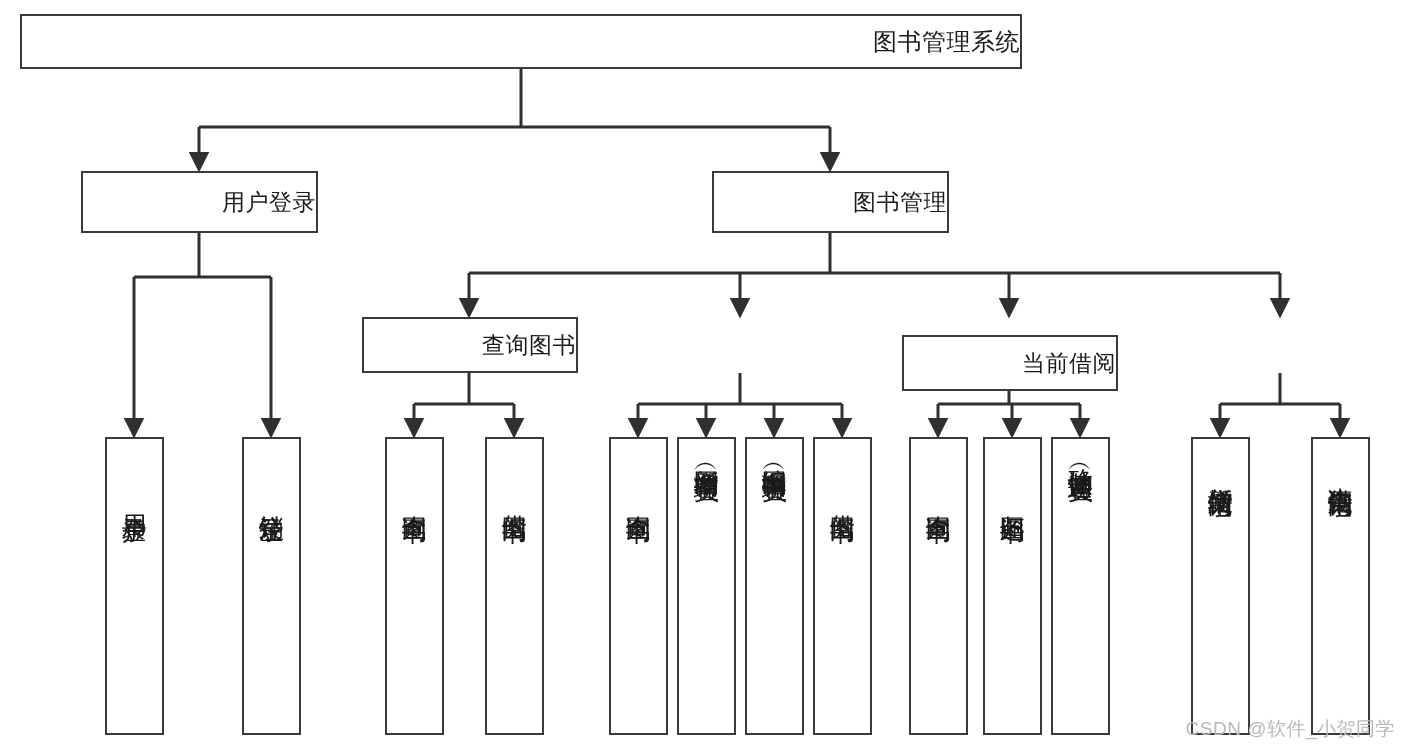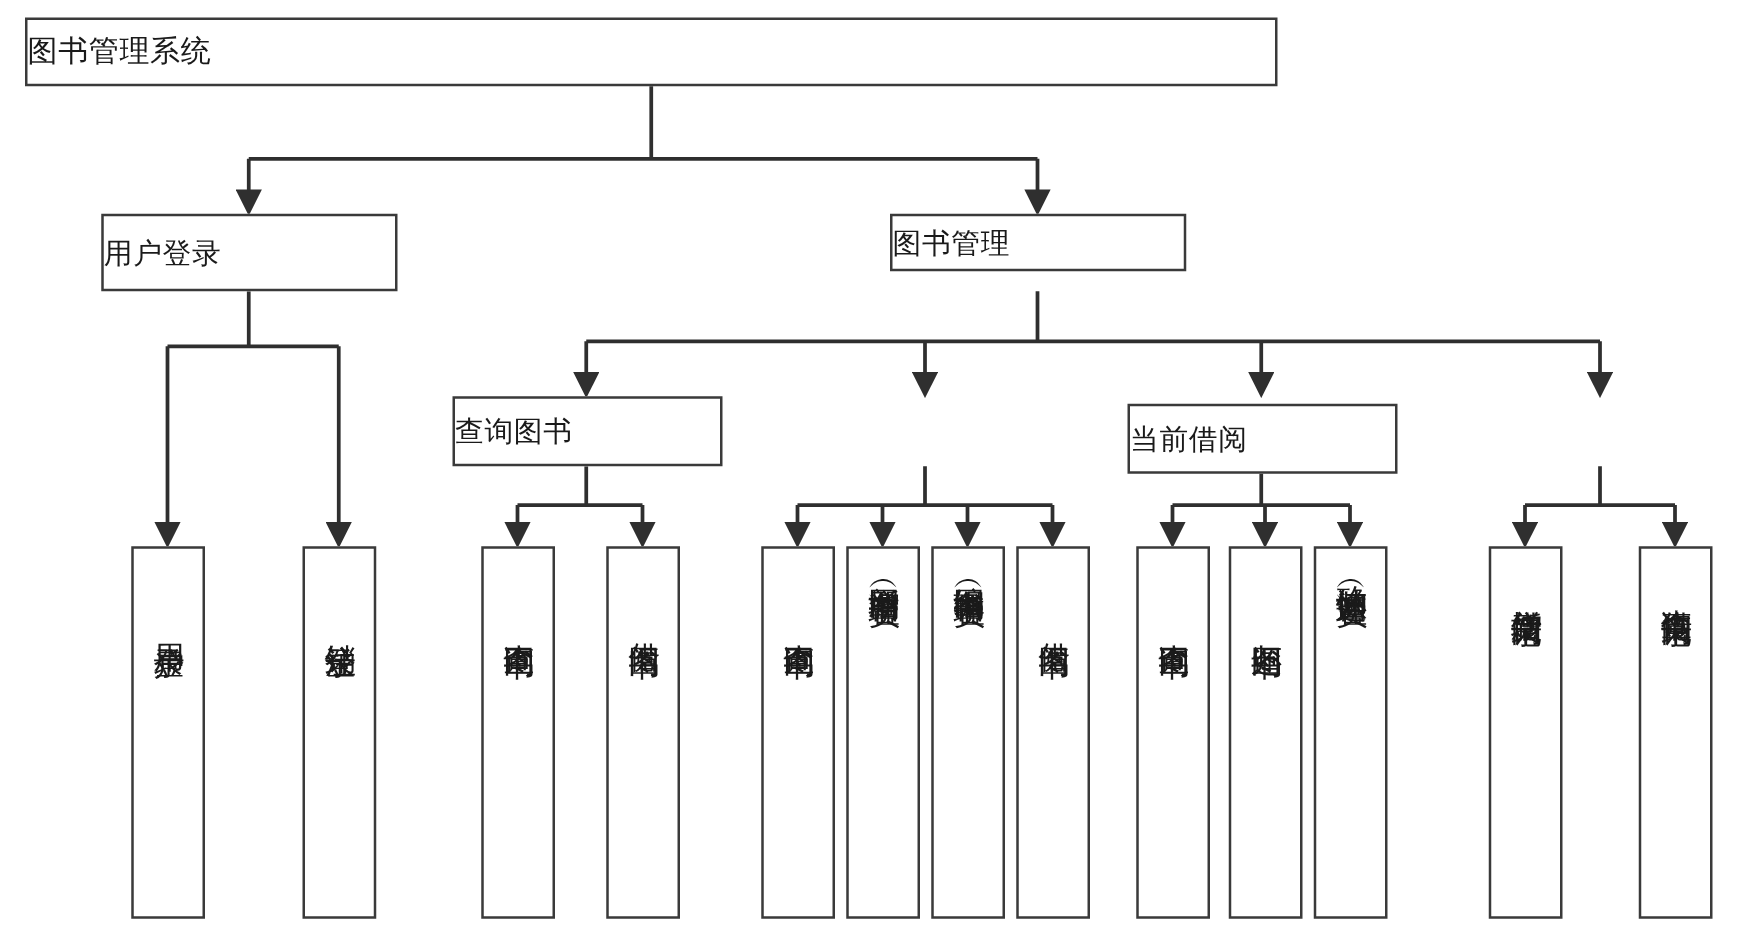--- a/index.html
+++ b/index.html
@@ -29,21 +29,21 @@
     pointer-events: none;
   }
   
   .node {
     position: absolute;
     box-sizing: border-box;
     background: #ffffff;
     border: 2.5px solid #3a3a3a;
     display: flex;
     align-items: center;
-    justify-content: flex-start;
+    justify-content: flex-end;
     color: #1a1a1a;
   }
   .node-label {
     display: block;
     text-align: center;
     line-height: 1.15;
     white-space: nowrap;
   }
   
   .node.horiz .node-label {
@@ -140,28 +140,28 @@
     </g>
   </svg>
 
   <div class="node horiz root" style="left:20px; top:14px; width:1002px; height:55px;">
     <span class="node-label">图书管理系统</span>
   </div>
 
   <div class="node horiz" style="left:81px; top:171px; width:237px; height:62px;">
     <span class="node-label">用户登录</span>
   </div>
-  <div class="node horiz" style="left:712px; top:171px; width:237px; height:46px;">
+  <div class="node horiz" style="left:712px; top:171px; width:237px; height:62px;">
     <span class="node-label">图书管理</span>
   </div>
 
   <div class="node horiz" style="left:362px; top:317px; width:216px; height:56px;">
     <span class="node-label">查询图书</span>
   </div>
-  <div class="node horiz" style="left:902px; top:323px; width:216px; height:56px;">
+  <div class="node horiz" style="left:902px; top:335px; width:216px; height:56px;">
     <span class="node-label">当前借阅</span>
   </div>
 
   <div class="node vert pad-sm" style="left:105px; top:437px; width:59px; height:298px;">
     <span class="node-label">用户登录</span>
   </div>
   <div class="node vert pad-sm" style="left:242px; top:437px; width:59px; height:298px;">
     <span class="node-label">注销登录</span>
   </div>
 
@@ -195,14 +195,15 @@
     <span class="node-label">确认归还（管理员）</span>
   </div>
 
   <div class="node vert pad-md" style="left:1191px; top:437px; width:59px; height:298px;">
     <span class="node-label">新增借阅记录</span>
   </div>
   <div class="node vert pad-md" style="left:1311px; top:437px; width:59px; height:298px;">
     <span class="node-label">查询借阅记录</span>
   </div>
 
+  <div id="watermark">CSDN @软件_小贺同学</div>
 
 </div>
 
 </body></html>

